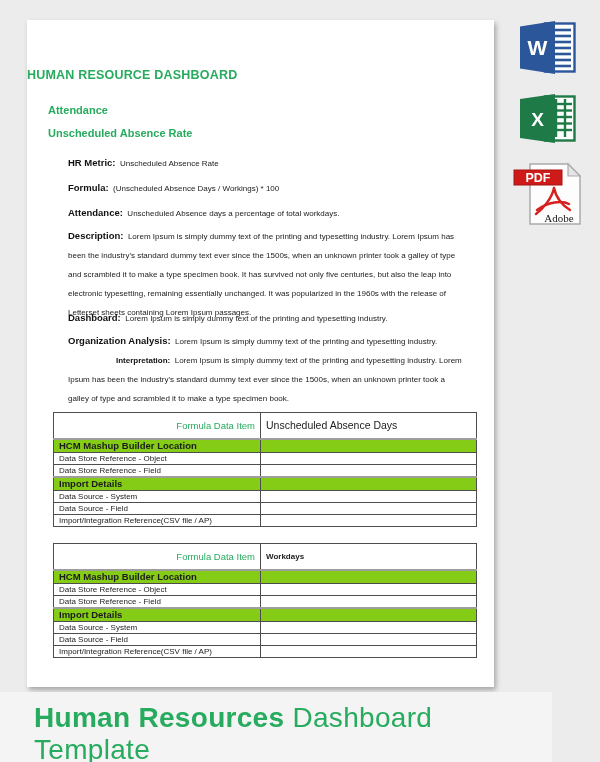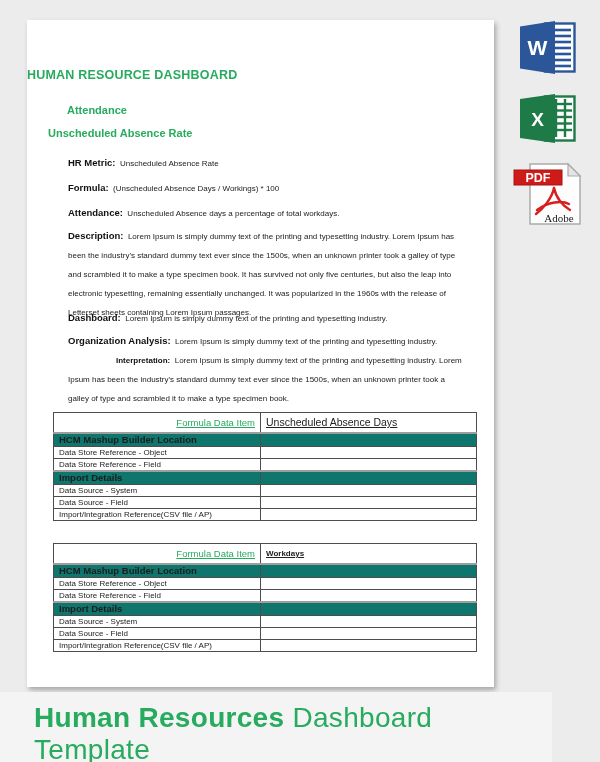--- a/index.html
+++ b/index.html
@@ -6,44 +6,44 @@
   html,body { width:600px; height:762px; overflow:hidden; background:#ececec;
               font-family:"Liberation Sans", sans-serif; }
   .canvas { position:relative; width:600px; height:762px; background:#ececec; }
 
   
   .page { position:absolute; left:27px; top:20px; width:467px; height:667px;
           background:#ffffff; box-shadow:2px 3px 5px rgba(0,0,0,.30); }
   .doc-title { position:absolute; top:48px; left:0; right:0; text-align:left;
                font-size:12.5px; font-weight:bold; letter-spacing:.2px; color:#27AB5E; }
   .h-green { position:absolute; left:21px; font-size:11px; font-weight:600; color:#27AB5E; }
-  .h-attendance { top:84px;margin-left:19px; }
+  .h-attendance { top:84px; }
   .h-uar { top:107px; }
 
   .field { position:absolute; left:41px; width:400px; line-height:16px; color:#222; }
   .flabel { font-weight:bold; font-size:9.5px; color:#111; }
   .ftext  { font-size:8px; color:#222; }
   .f0 { top:133px; } .f1 { top:158px; } .f2 { top:183px; }
   .f3 { top:206px; width:398px; }
   .f4 { top:288px; }
   .f5 { top:311px; width:398px; }
   .interp-line { display:block; }
   .flabel-sm { font-weight:bold; font-size:8px; color:#111;padding-left:48px; }
 
   
   table.doc-table { position:absolute; left:26px; width:424px; border-collapse:collapse; }
   .t1 { top:392px; } .t2 { top:523px; }
   .doc-table td { border:1px solid #4d4d4d; padding:0 5px; height:12px;
                   font-size:8px; color:#1c1c1c; vertical-align:middle; }
   .doc-table td.col-a { width:207px; }
-  .doc-table tr.hdr td { height:20px;text-decoration:underline; }
+  .doc-table tr.hdr td { height:26px; }
   .doc-table td.hdr-item { text-align:right; color:#27AB5E; font-size:9.5px; }
   .t1 td.hdr-val { font-size:10.5px; color:#222; }
   .t2 td.hdr-val { font-size:8px; font-weight:bold; color:#222; }
-  .doc-table tr.section td { background:#0f766e; font-weight:bold; font-size:9.5px;
+  .doc-table tr.section td { background:#84cc16; font-weight:bold; font-size:9.5px;
                              border-top:2px solid #9e9e9e; height:14px; }
 
   
   .file-icon { position:absolute; cursor:pointer; }
   .icon-word  { left:520px; top:21px;  }
   .icon-excel { left:520px; top:94px;  }
   .icon-pdf   { left:512px; top:161px; }
 
   
   .footer-band { position:absolute; left:0; top:692px; width:552px; height:70px;

